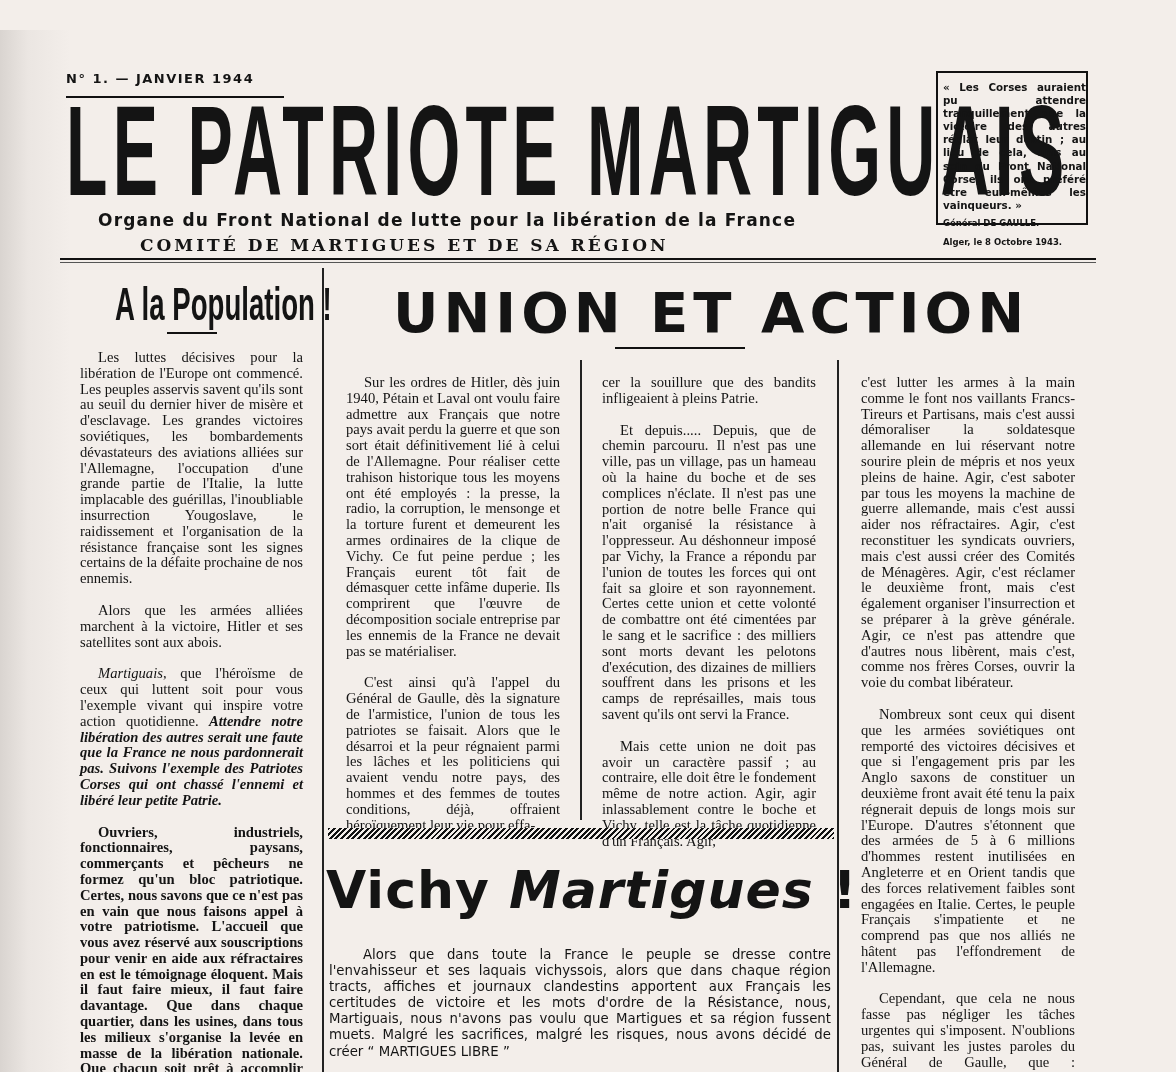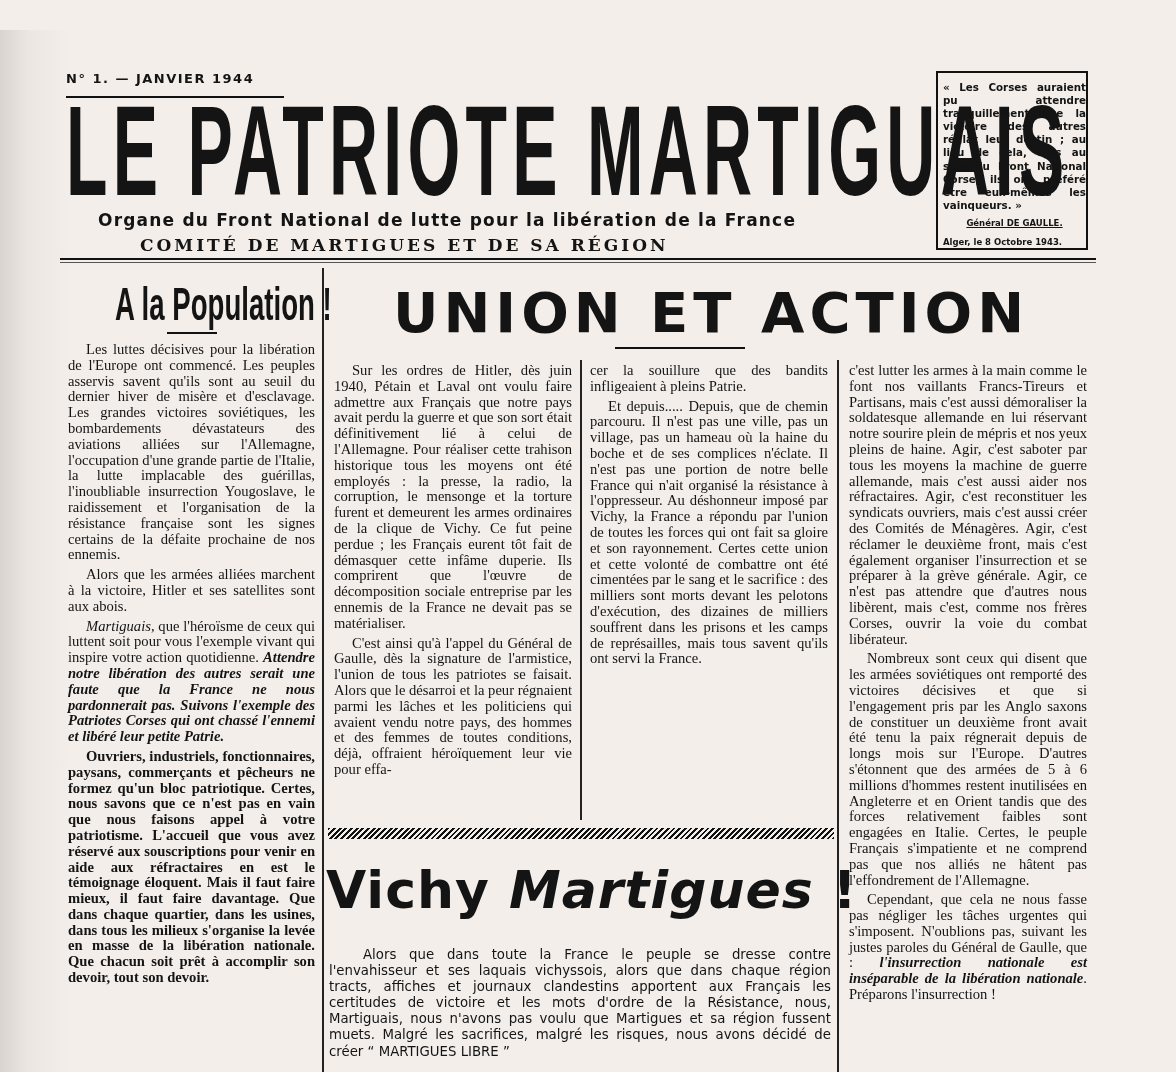--- a/index.html
+++ b/index.html
@@ -3,32 +3,32 @@
 <meta charset="utf-8">
 <style>
   html,body{margin:0;padding:0;}
   body{width:1176px;height:1080px;overflow:hidden;background:#f3eeea;position:relative;font-family:"Liberation Serif","DejaVu Serif",serif;color:#141414;}
   .page{position:absolute;left:0;top:0;width:1176px;height:1080px;}
   .edge{position:absolute;left:0;top:30px;width:70px;height:1050px;background:linear-gradient(90deg,#d9d4d0 0%,#ebe6e2 40%,rgba(243,238,234,0) 100%);}
   .issue{position:absolute;left:66px;top:71px;font-family:"DejaVu Sans",sans-serif;font-weight:bold;font-size:13px;letter-spacing:1.5px;padding-bottom:10px;border-bottom:2px solid #111;width:218px;}
   .masthead{position:absolute;left:66px;top:92px;width:860px;height:118px;font-family:"Liberation Sans","DejaVu Sans",sans-serif;font-weight:bold;font-size:128px;line-height:118px;transform:scaleX(0.53);transform-origin:left top;letter-spacing:10px;white-space:nowrap;}
   .subtitle{position:absolute;left:98px;top:210px;font-family:"DejaVu Sans",sans-serif;font-weight:bold;font-size:17px;letter-spacing:1.2px;white-space:nowrap;}
   .committee{position:absolute;left:140px;top:235px;font-family:"DejaVu Serif",serif;font-size:17px;letter-spacing:3px;white-space:nowrap;font-weight:bold;}
-  .quotebox{position:absolute;left:936px;top:71px;width:152px;height:179px;border:2px solid #111;padding:8px 0 0 5px;box-sizing:border-box;font-family:"DejaVu Sans",sans-serif;font-size:10.3px;font-weight:bold;line-height:13.1px;}
+  .quotebox{position:absolute;left:936px;top:71px;width:152px;height:154px;border:2px solid #111;padding:8px 0 0 5px;box-sizing:border-box;font-family:"DejaVu Sans",sans-serif;font-size:10.3px;font-weight:bold;line-height:13.1px;}
   .quotebox .q{text-align:justify;}
-  .quotebox .sig{text-align:center;margin-top:5px;font-size:8.5px;text-decoration:underline;}
+  .quotebox .sig{text-align:left;margin-top:5px;font-size:8.5px;}
   .quotebox .place{font-size:8.5px;margin-top:6px;}
   .rule-top{position:absolute;left:60px;top:258px;width:1036px;height:2px;background:#111;}
   .rule-top2{position:absolute;left:60px;top:262px;width:1036px;height:1px;background:#555;}
   .vline{position:absolute;width:2px;background:#222;}
   .leftcol{position:absolute;left:64px;top:280px;width:255px;}
   .lefthead{font-family:"Liberation Sans",sans-serif;font-weight:bold;font-size:46px;transform:scaleX(0.6);transform-origin:center top;text-align:center;white-space:nowrap;width:255px;height:48px;line-height:48px;margin-left:0;}
   .lefthead-rule{width:50px;height:2px;background:#111;margin:4px auto 8px auto;}
   .body{font-size:14.6px;line-height:15.8px;text-align:justify;hyphens:manual;}
-  .body p{margin:4px;text-indent:18px;}
+  .body p{margin:16px;text-indent:18px;}
   .body .em{font-style:italic;font-weight:bold;}
   .mainhead{position:absolute;left:326px;top:280px;width:770px;text-align:center;font-family:"DejaVu Sans",sans-serif;font-weight:bold;font-size:56px;letter-spacing:5px;line-height:66px;}
   .mainhead-rule{position:absolute;left:615px;top:347px;width:130px;height:2px;background:#111;}
   .col{position:absolute;top:359px;width:246px;}
   .hatch{position:absolute;left:328px;top:828px;width:506px;height:11px;background:repeating-linear-gradient(135deg,#111 0 2px,#f3eeea 2px 4px);}
   .vivehead{position:absolute;left:326px;top:855px;width:510px;font-family:"DejaVu Sans",sans-serif;font-weight:bold;font-size:52px;line-height:70px;white-space:nowrap;letter-spacing:1px;}
   .vivehead .it{font-style:italic;}
   .vivebody{position:absolute;left:329px;top:947px;width:502px;font-family:"DejaVu Sans",sans-serif;font-size:13.3px;line-height:16.1px;text-align:justify;}
   .vivebody p{margin:0;text-indent:34px;}
   .blank{position:absolute;left:0;top:1072px;width:1176px;height:8px;background:#fff;}
@@ -71,20 +71,21 @@
   <div class="mainhead">UNION ET ACTION</div>
   <div class="mainhead-rule"></div>
 
   <div class="col body" style="left:330px;">
     <p>Sur les ordres de Hitler, dès juin 1940, Pétain et Laval ont voulu faire admettre aux Français que notre pays avait perdu la guerre et que son sort était définitivement lié à celui de l'Allemagne. Pour réaliser cette trahison historique tous les moyens ont été employés : la presse, la radio, la corruption, le mensonge et la torture furent et demeurent les armes ordinaires de la clique de Vichy. Ce fut peine perdue ; les Français eurent tôt fait de démasquer cette infâme duperie. Ils comprirent que l'œuvre de décomposition sociale entreprise par les ennemis de la France ne devait pas se matérialiser.</p>
     <p>C'est ainsi qu'à l'appel du Général de Gaulle, dès la signature de l'armistice, l'union de tous les patriotes se faisait. Alors que le désarroi et la peur régnaient parmi les lâches et les politiciens qui avaient vendu notre pays, des hommes et des femmes de toutes conditions, déjà, offraient héroïquement leur vie pour effa-</p>
   </div>
   <div class="col body" style="left:586px;">
     <p style="text-indent:0">cer la souillure que des bandits infligeaient à pleins Patrie.</p>
     <p>Et depuis..... Depuis, que de chemin parcouru. Il n'est pas une ville, pas un village, pas un hameau où la haine du boche et de ses complices n'éclate. Il n'est pas une portion de notre belle France qui n'ait organisé la résistance à l'oppresseur. Au déshonneur imposé par Vichy, la France a répondu par l'union de toutes les forces qui ont fait sa gloire et son rayonnement. Certes cette union et cette volonté de combattre ont été cimentées par le sang et le sacrifice : des milliers sont morts devant les pelotons d'exécution, des dizaines de milliers souffrent dans les prisons et les camps de représailles, mais tous savent qu'ils ont servi la France.</p>
+    <p>Mais cette union ne doit pas avoir un caractère passif ; au contraire, elle doit être le fondement même de notre action. Agir, agir inlassablement contre le boche et Vichy, telle est la tâche quotidienne d'un Français. Agir,</p>
   </div>
   <div class="col body" style="left:845px;">
     <p style="text-indent:0">c'est lutter les armes à la main comme le font nos vaillants Francs-Tireurs et Partisans, mais c'est aussi démoraliser la soldatesque allemande en lui réservant notre sourire plein de mépris et nos yeux pleins de haine. Agir, c'est saboter par tous les moyens la machine de guerre allemande, mais c'est aussi aider nos réfractaires. Agir, c'est reconstituer les syndicats ouvriers, mais c'est aussi créer des Comités de Ménagères. Agir, c'est réclamer le deuxième front, mais c'est également organiser l'insurrection et se préparer à la grève générale. Agir, ce n'est pas attendre que d'autres nous libèrent, mais c'est, comme nos frères Corses, ouvrir la voie du combat libérateur.</p>
     <p>Nombreux sont ceux qui disent que les armées soviétiques ont remporté des victoires décisives et que si l'engagement pris par les Anglo saxons de constituer un deuxième front avait été tenu la paix régnerait depuis de longs mois sur l'Europe. D'autres s'étonnent que des armées de 5 à 6 millions d'hommes restent inutilisées en Angleterre et en Orient tandis que des forces relativement faibles sont engagées en Italie. Certes, le peuple Français s'impatiente et ne comprend pas que nos alliés ne hâtent pas l'effondrement de l'Allemagne.</p>
     <p><span>Cependant, que cela ne nous fasse pas négliger les tâches urgentes qui s'imposent. N'oublions pas, suivant les justes paroles du Général de Gaulle, que : </span><span class="em">l'insurrection nationale est inséparable de la libération nationale</span><span>. Préparons l'insurrection !</span></p>
   </div>
 
   <div class="hatch"></div>
   <div class="vivehead"><span>Vichy </span><span class="it">Martigues</span><span> !</span></div>
   <div class="vivebody">

